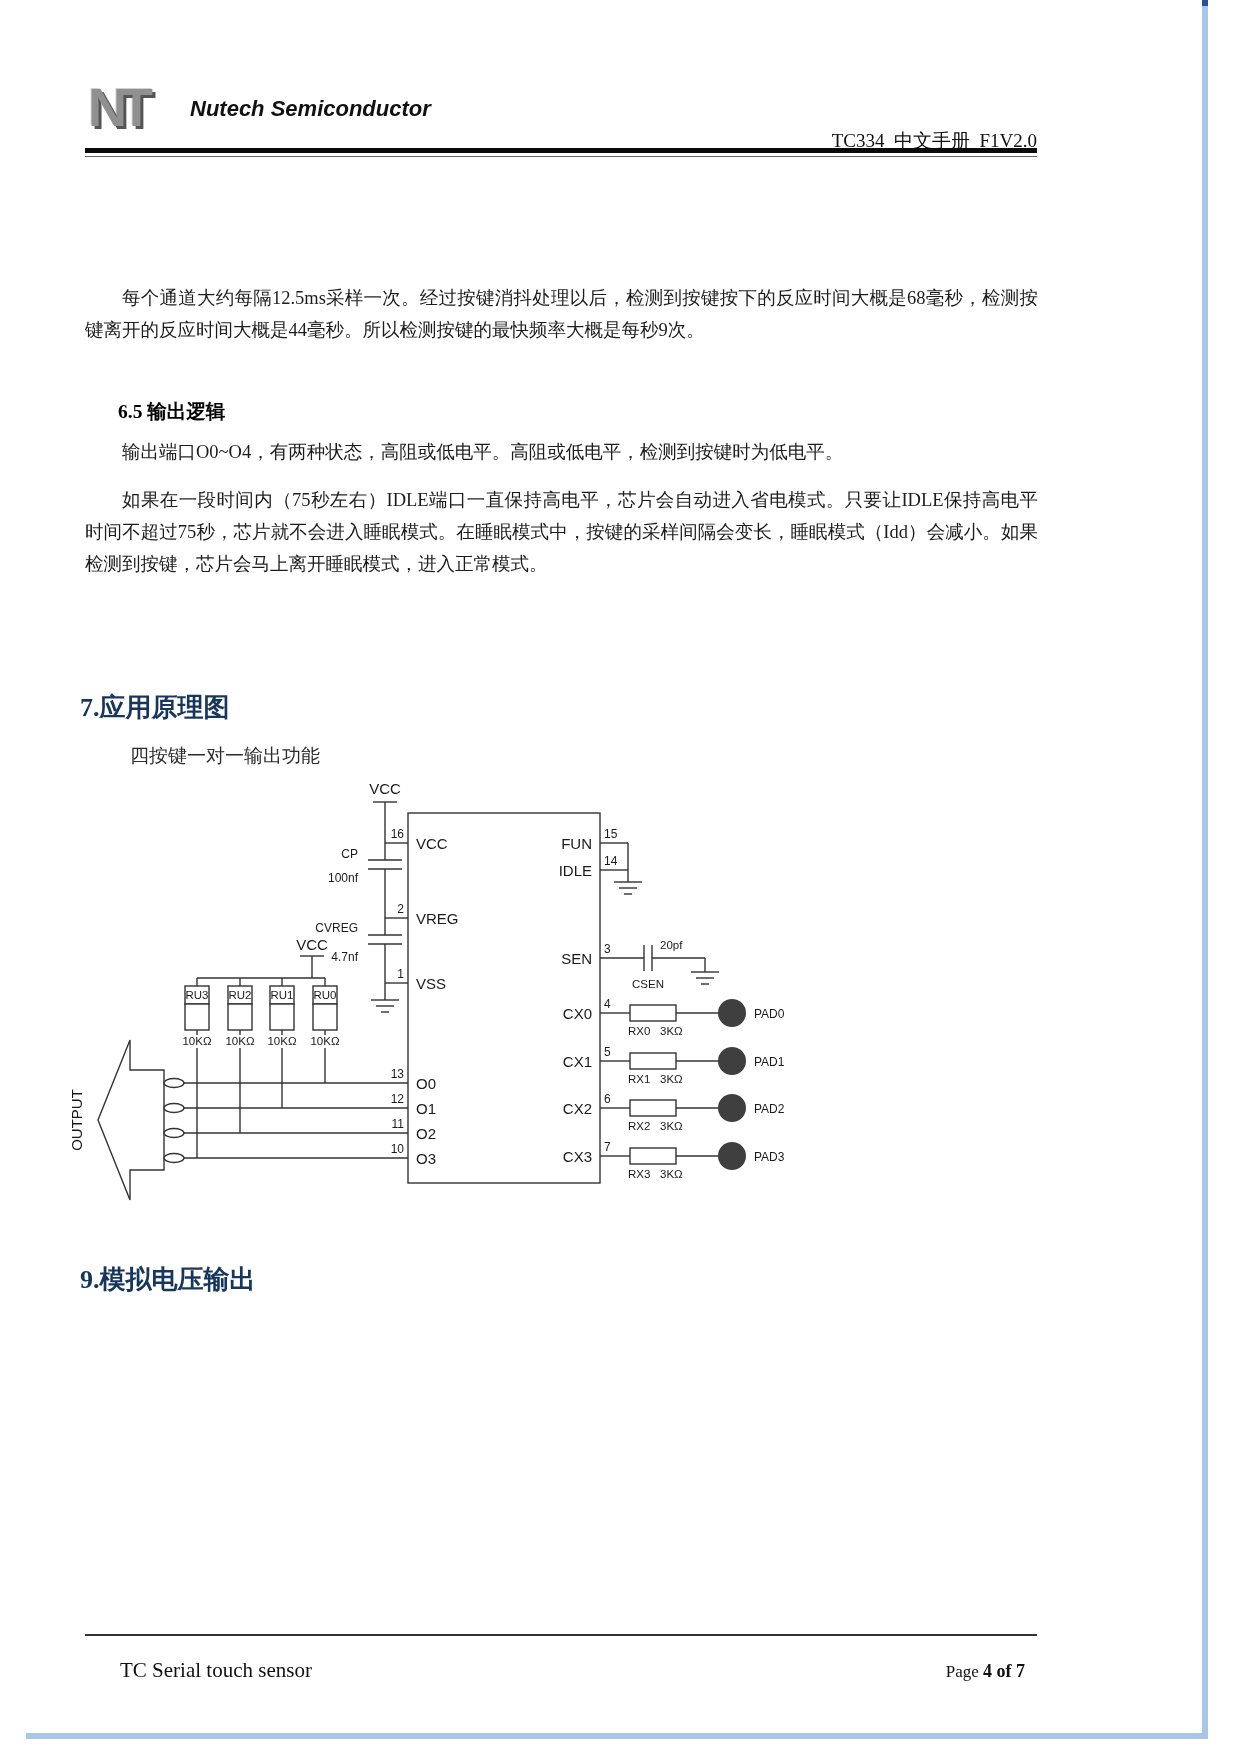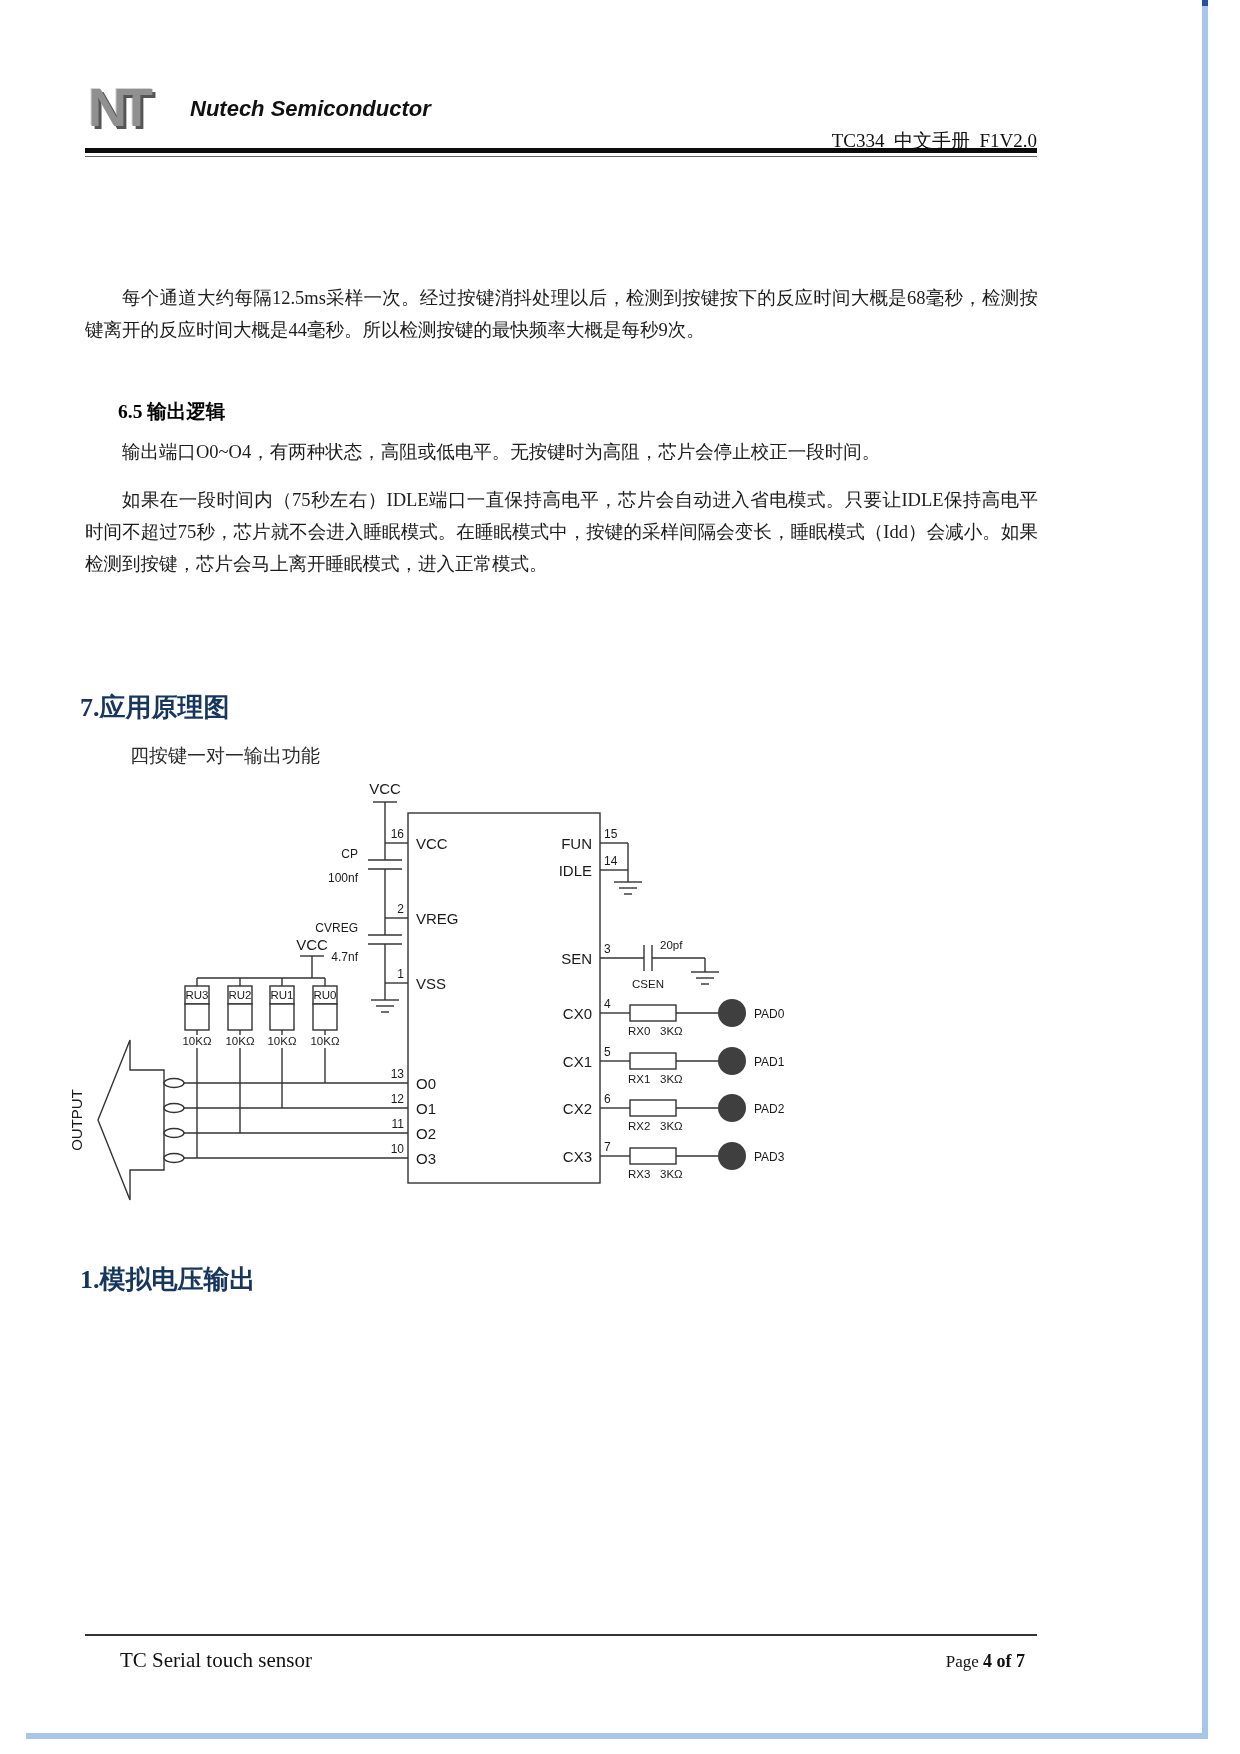--- a/index.html
+++ b/index.html
@@ -48,21 +48,21 @@
   .pad { fill:#3f3f3f; stroke:none; }
   .mask { fill:#ffffff; stroke:none; }
   .st text { font-family:"Liberation Sans", sans-serif; fill:#1a1a1a; }
   .t15 { font-size:15px; }
   .t12 { font-size:12px; }
   .t11 { font-size:11.5px; }
 
   
   .footer {
     position:absolute; left:85px; width:952px; top:1634px;
-    border-top:2px solid #333; padding-top:12px;
+    border-top:2px solid #333; padding-top:22px;
     display:flex; justify-content:space-between; align-items:baseline;
   }
   .footer-left { font-size:21px; padding-left:35px; color:#111; }
   .footer-right { font-size:17px; padding-right:12px; color:#111; }
   .footer-right .pnum { font-weight:bold; font-size:18px; }
 </style>
 </head>
 <body>
 
 <div class="page">
@@ -79,21 +79,21 @@
   <div class="header-rule"></div>
   <div class="header-rule-thin"></div>
 
 
   <div class="sec sec64">
     <p class="sec-p">每个通道大约每隔12.5ms采样一次。经过按键消抖处理以后，检测到按键按下的反应时间大概是68毫秒，检测按键离开的反应时间大概是44毫秒。所以检测按键的最快频率大概是每秒9次。</p>
   </div>
 
   <div class="sec sec65">
     <h3 class="sec-h">6.5  输出逻辑</h3>
-    <p class="sec-p">输出端口O0~O4，有两种状态，高阻或低电平。无按键时为高阻，芯片会停止校正一段时间。</p>
+    <p class="sec-p">输出端口O0~O4，有两种状态，高阻或低电平。高阻或低电平，检测到按键时为低电平。</p>
   </div>
 
   <div class="sec sec66">
     <p class="sec-p">如果在一段时间内（75秒左右）IDLE端口一直保持高电平，芯片会自动进入省电模式。只要让IDLE保持高电平时间不超过75秒，芯片就不会进入睡眠模式。在睡眠模式中，按键的采样间隔会变长，睡眠模式（Idd）会减小。如果检测到按键，芯片会马上离开睡眠模式，进入正常模式。</p>
   </div>
 
   <div class="big-sec sec7">
     <h2>7.应用原理图</h2>
     <div class="subtitle">四按键一对一输出功能</div>
   </div>
@@ -263,21 +263,21 @@
       <text x="568" y="352" class="t11">RX2</text>
       <text x="600" y="352" class="t11">3KΩ</text>
       <text x="694" y="335" class="t12">PAD2</text>
       <text x="568" y="400" class="t11">RX3</text>
       <text x="600" y="400" class="t11">3KΩ</text>
       <text x="694" y="383" class="t12">PAD3</text>
     </g>
   </svg>
 
   <div class="big-sec sec8">
-    <h2>1.模拟电压输出</h2>
+    <h2>9.模拟电压输出</h2>
   </div>
 
   <div class="footer">
     <span class="footer-left">TC Serial touch sensor</span>
     <span class="footer-right">
       <span>Page</span>
       <span class="pnum">4 of 7</span>
     </span>
   </div>
 

